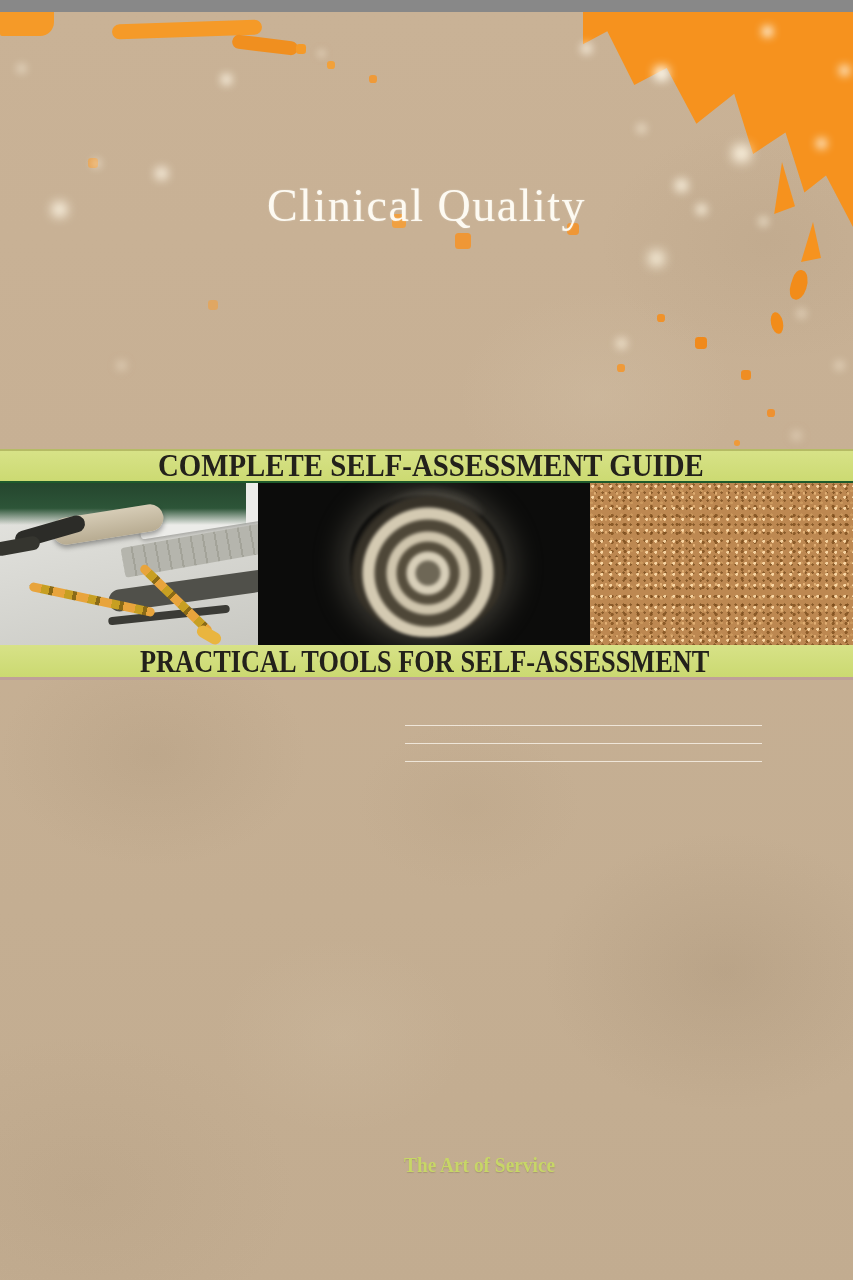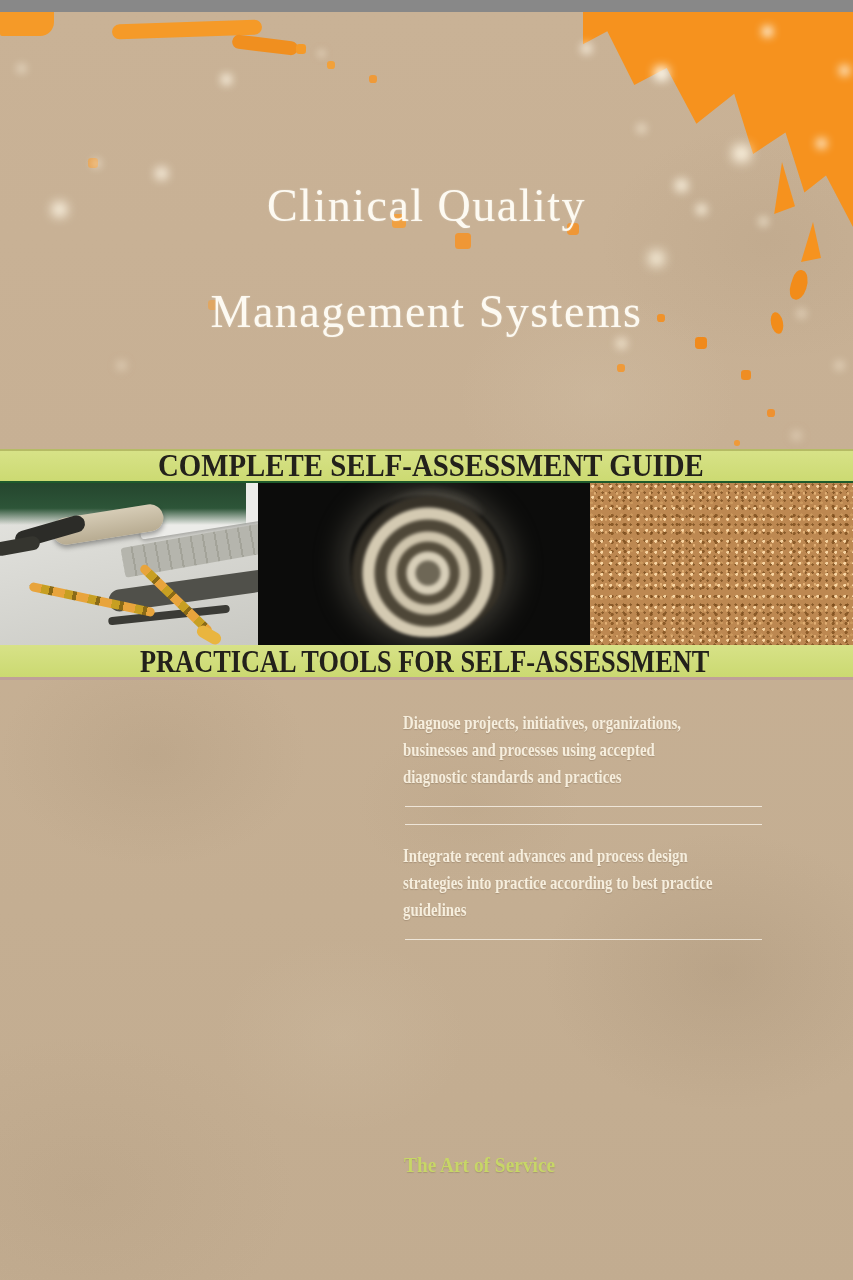--- a/index.html
+++ b/index.html
@@ -142,21 +142,20 @@
   <div class="splash-tr"></div>
   <div class="splash-shard1"></div>
   <div class="splash-shard2"></div>
   <div class="splash-shard3"></div>
   <div class="splash-shard4"></div>
   <div class="splash-dots-r"></div>
   <div class="bokeh"></div>
 
   <div class="title">
     <div class="line1">Clinical Quality</div>
-    <div class="line2">Management Systems</div>
   </div>
 
   <div class="banner1" style="position:absolute;left:0;width:100%;">
     <span class="bl">COMPLETE SELF-ASSESSMENT GUIDE</span>
   </div>
 
   <div class="photos">
     <div class="photo-desk">
       <div class="desk-laptop"></div>
       <div class="desk-green"></div>
@@ -175,29 +174,19 @@
       <div class="rose-bloom"></div>
     </div>
     <div class="photo-cork"></div>
   </div>
 
   <div class="banner2" style="position:absolute;left:0;width:100%;">
     <span class="bl">PRACTICAL TOOLS FOR SELF-ASSESSMENT</span>
   </div>
 
   <div class="bullets">
-    <div class="bullet">
-      <p>Diagnose projects, initiatives, organizations,</p>
-      <p>businesses and processes using accepted</p>
-      <p>diagnostic standards and practices</p>
-    </div>
     <hr class="divider">
     <hr class="divider">
-    <div class="bullet">
-      <p>Integrate recent advances and process design</p>
-      <p>strategies into practice according to best practice</p>
-      <p>guidelines</p>
-    </div>
     <hr class="divider">
   </div>
 
   <div class="publisher">The Art of Service</div>
 </div>
 
 </body></html>

